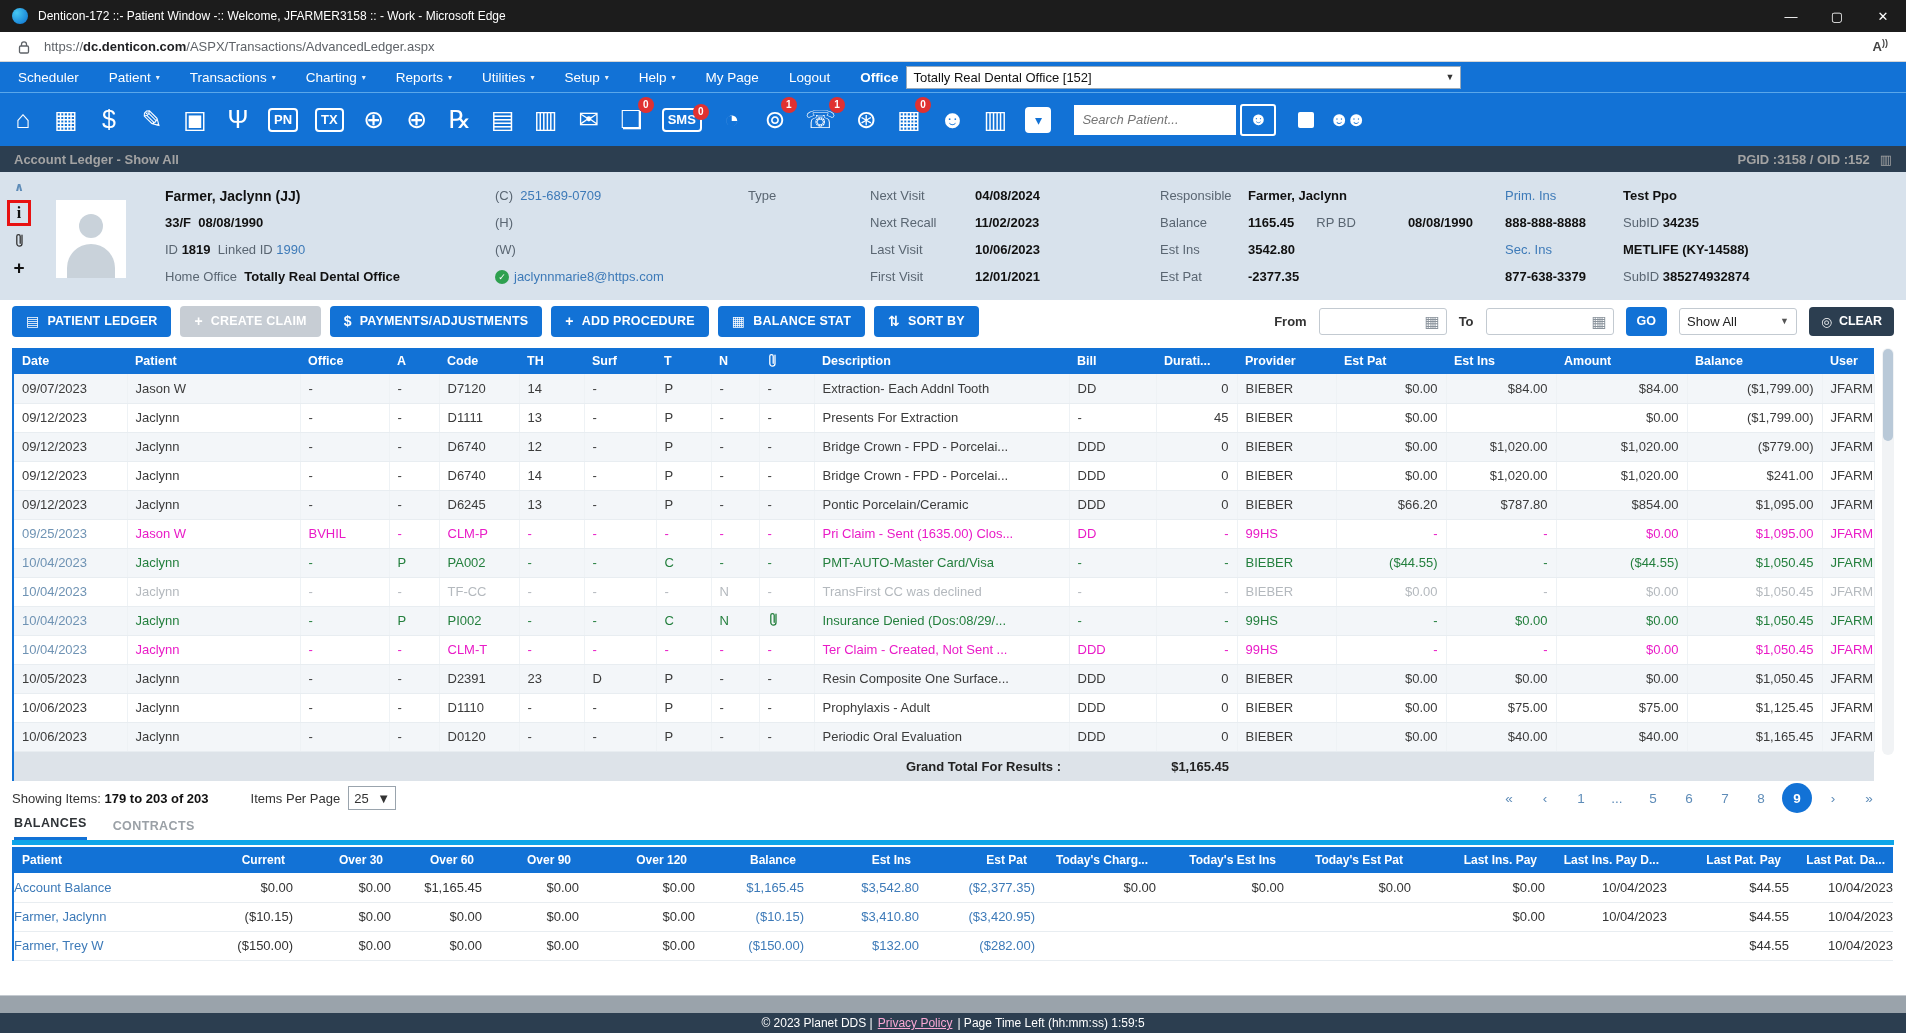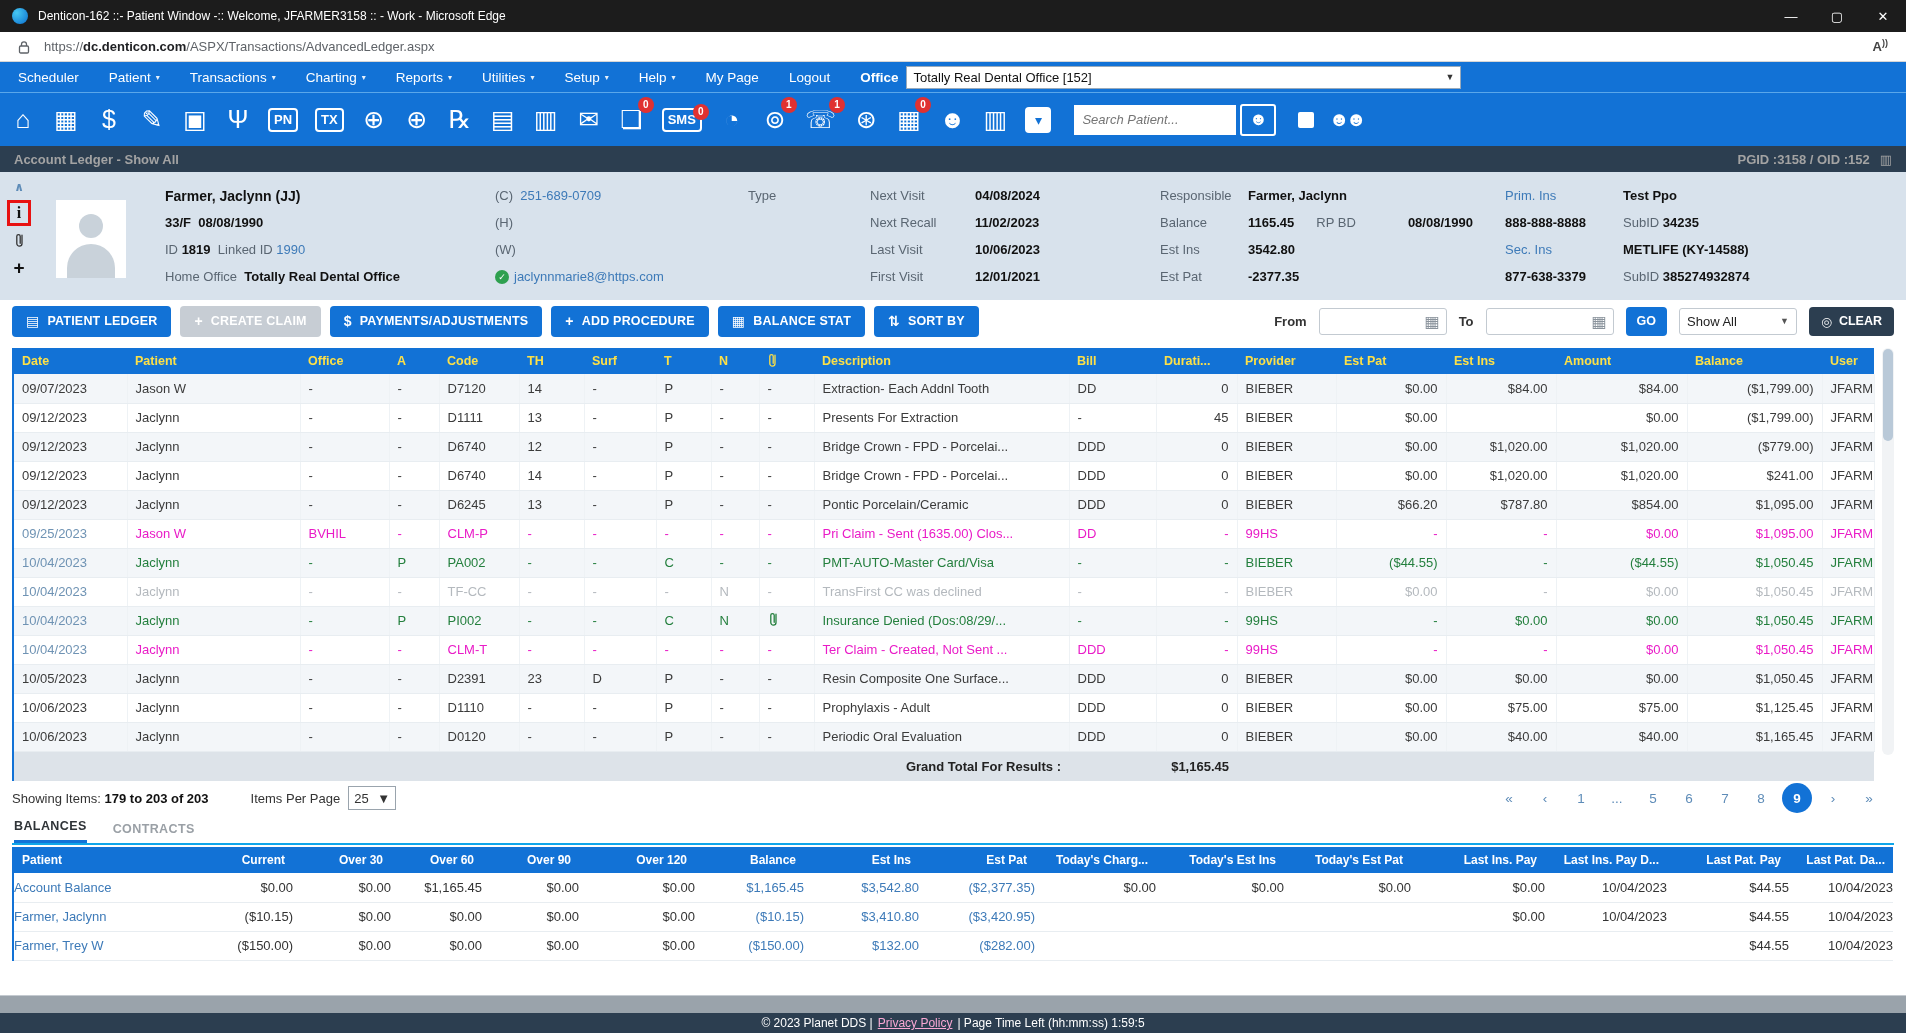--- a/index.html
+++ b/index.html
@@ -80,61 +80,61 @@
   .gobtn{background:#1272d6;color:#fff;font-weight:bold;font-size:12.5px;border-radius:4px;height:29px;padding:0 11px;display:flex;align-items:center;}
   .fselect{width:118px;height:27px;border:1px solid #c3cad1;border-radius:3px;background:#fff;display:flex;align-items:center;justify-content:space-between;padding:0 7px;font-size:13px;color:#222;}
   .fselect .sel-caret{font-size:9px;color:#555;}
   .clearbtn{background:#2c3e50;color:#fff;font-weight:bold;font-size:12.5px;border-radius:4px;height:29px;padding:0 12px;display:flex;align-items:center;gap:7px;}
   
   .tablezone{position:relative;padding-right:14px;}
   .vscroll{position:absolute;right:0;top:0;width:12px;height:407px;background:#f1f3f5;border-radius:6px;}
   .vthumb{width:10px;height:92px;margin:1px;background:#b9c9d8;border-radius:5px;}
   table{border-collapse:collapse;table-layout:fixed;}
   .ltable{width:1861px;border-left:2px solid #1272d6;}
-  .ltable th{background:#1272d6;color:#fde047;font-size:12.5px;font-weight:bold;text-align:left;height:26px;padding:0 8px;white-space:nowrap;overflow:hidden;}
+  .ltable th{background:#1272d6;color:#ffffff;font-size:12.5px;font-weight:bold;text-align:left;height:26px;padding:0 8px;white-space:nowrap;overflow:hidden;}
   .ltable td{font-size:13px;color:#3b3b3b;height:29px;padding:0 8px;border-bottom:1px solid #e8edf1;border-right:1px solid #eef2f5;white-space:nowrap;overflow:hidden;}
   .ltable tr:nth-child(odd) td{background:#f3f6f9;}
   .ltable tr:nth-child(even) td{background:#fff;}
   .ar{text-align:right;}
   .c-date{color:#6f93b4;}
   .t-claim td{color:#e91bc7;}
   .t-pay td{color:#237f3d;}
   .t-declined td{color:#b4b9be;}
   .t-claim td.c-date,.t-pay td.c-date,.t-declined td.c-date{color:#6f93b4;}
   .clipcell{color:#5e8cb8;}
   tr.gt td{background:#dde3e9 !important;font-weight:bold;color:#222;height:30px;border:none;}
   
   .belowbar{height:34px;display:flex;align-items:center;font-size:13px;color:#333;}
   .ipp{margin-left:42px;display:flex;align-items:center;gap:8px;}
   .ippsel{width:48px;height:24px;border:1px solid #9aa4ad;background:#fff;display:flex;align-items:center;justify-content:space-between;padding:0 5px;font-size:13px;}
   .pager{margin-left:auto;display:flex;align-items:center;gap:6px;margin-right:10px;}
   .pg{min-width:30px;height:30px;display:flex;align-items:center;justify-content:center;color:#5e8cb8;font-size:13.5px;border-radius:50%;}
   .pg.active{background:#1272d6;color:#fff;font-weight:bold;}
   
-  .tabs{height:30px;display:flex;align-items:flex-end;gap:26px;border-bottom:2px solid #0ea5e9;padding:0 2px;}
+  .tabs{height:30px;display:flex;align-items:flex-end;gap:26px;border-bottom:5px solid #0ea5e9;padding:0 2px;}
   .tab{font-size:12.5px;font-weight:bold;letter-spacing:.4px;padding-bottom:7px;color:#9aa0a6;}
   .tab.active{color:#2f3337;border-bottom:3px solid #1272d6;}
   
   .btable{width:1880px;margin-top:2px;border-left:2px solid #1272d6;}
   .btable th{background:#1272d6;color:#fff;font-size:12px;font-weight:bold;height:26px;padding:0 8px;text-align:left;white-space:nowrap;overflow:hidden;}
   .btable th.ar{text-align:right;}
   .btable td{font-size:13px;color:#333;height:29px;padding:0 0;border-bottom:1px solid #e8edf1;background:#fff;white-space:nowrap;overflow:hidden;}
   .btable td.blue{color:#3d7ab8;}
   .btable td.link{color:#3d7ab8;}
   
   .grayband{height:18px;background:#9aa3ab;border-top:1px solid #c4cad0;}
   .footer{height:20px;background:#2c3e50;color:#fff;font-size:12px;display:flex;align-items:center;justify-content:center;gap:5px;}
   .footer a{color:#f9a8d4;text-decoration:underline;}
 </style>
 </head>
 <body>
 
 <div class="titlebar">
   <span class="app-ico"></span>
-  <span>Denticon-162 ::- Patient Window -:: Welcome, JFARMER3158 :: - Work - Microsoft Edge</span>
+  <span>Denticon-172 ::- Patient Window -:: Welcome, JFARMER3158 :: - Work - Microsoft Edge</span>
   <div class="win-btns">
     <span class="win-btn">—</span>
     <span class="win-btn">▢</span>
     <span class="win-btn">✕</span>
   </div>
 </div>
 
 <div class="urlbar">
   <span class="lock">
     <svg width="12" height="14" viewBox="0 0 12 14">

